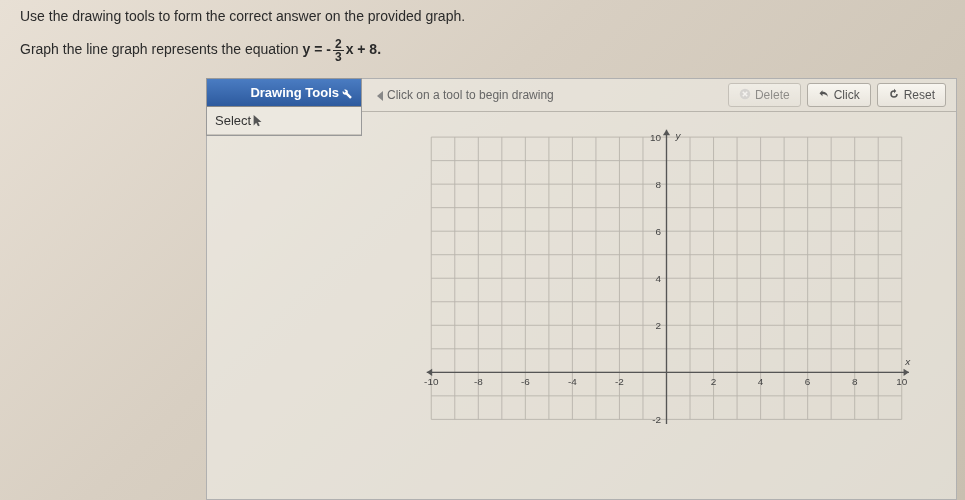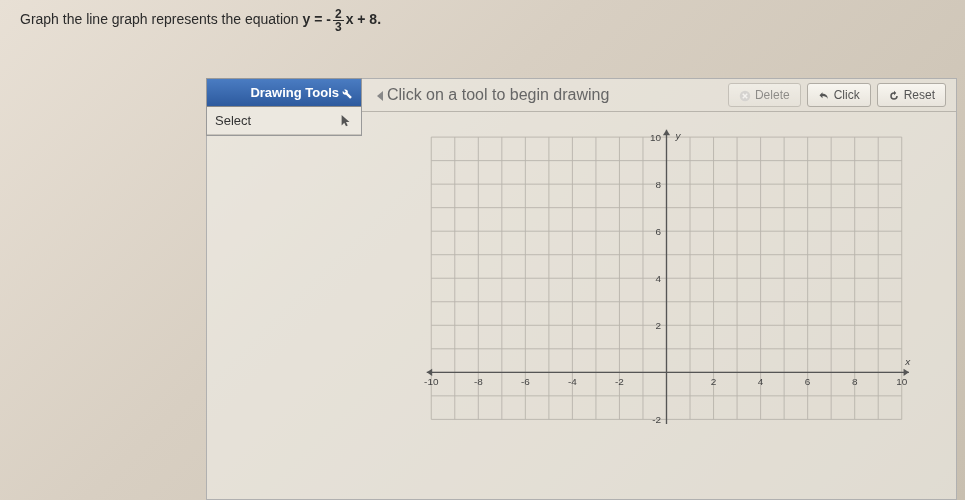--- a/index.html
+++ b/index.html
@@ -5,39 +5,40 @@
 body{margin:0;font-family:Arial,sans-serif;background:linear-gradient(135deg,#e8e0d5 0%,#d8cfc2 40%,#c8bfb0 100%);width:965px;height:500px;overflow:hidden;position:relative}
 .instructions{padding:8px 20px 0;color:#2a2a2a}
 .instr-line{font-size:14px;margin-bottom:14px}
 .eq-frac{display:inline-block;vertical-align:middle;text-align:center;line-height:1;font-size:12px;margin:0 2px}
 .eq-frac .n{border-bottom:1px solid #2a2a2a;display:block;padding:0 2px}
 .eq-frac .d{display:block;padding:0 2px}
 .workspace{position:absolute;left:206px;top:78px;right:8px;bottom:0;border:1px solid #b0b0b0;background:rgba(240,238,232,.6)}
 .tools{position:absolute;left:206px;top:78px;width:154px;border:1px solid #999;background:#e8e4dc;z-index:2}
 .tools-header{background:linear-gradient(#4a7cc2,#2d5a9e);color:#fff;font-size:13px;font-weight:bold;padding:6px 8px;display:flex;justify-content:flex-end;align-items:center;border-bottom:1px solid #888}
 .wrench{width:14px;height:14px;fill:#fff}
-.tool-row{display:flex;justify-content:space-between;align-items:center;padding:6px 8px;font-size:13px;color:#333;border-bottom:1px solid #c8c4bc;background:#ece8e0}
+.tool-row{display:flex;justify-content:flex-start;align-items:center;padding:6px 8px;font-size:13px;color:#333;border-bottom:1px solid #c8c4bc;background:#ece8e0}
 .tool-icon{width:14px;height:14px;display:flex;align-items:center;justify-content:center}
 .canvas-header{display:flex;align-items:center;padding:4px 10px;border-bottom:1px solid #b8b4ac;gap:6px}
-.hint{font-size:16px;color:#666;margin-left:160px;flex:1}
+.hint{font-size:12px;color:#666;margin-left:160px;flex:1}
 .hint-arrow{display:inline-block;width:0;height:0;border-top:5px solid transparent;border-bottom:5px solid transparent;border-right:6px solid #888;margin-right:4px;vertical-align:middle}
-.btn{border:1px solid #b0aca4;background:linear-gradient(#f8f6f0,#e8e4dc);padding:4px 10px;font-size:12px;color:#555;border-radius:3px;display:flex;align-items:flex-end;gap:4px;cursor:pointer}
+.btn{border:1px solid #b0aca4;background:linear-gradient(#f8f6f0,#e8e4dc);padding:4px 10px;font-size:12px;color:#555;border-radius:3px;display:flex;align-items:flex-start;gap:4px;cursor:pointer}
 .btn.disabled{opacity:.6}
 .btn svg{width:12px;height:12px}
 .graph-area{position:absolute;left:180px;top:40px;right:10px;bottom:0}
 svg.grid{width:100%;height:100%}
 .grid line{stroke:#b8b4ac;stroke-width:1}
 .grid .axis{stroke:#555;stroke-width:1.5}
 .grid text{font-size:11px;fill:#444;font-family:Arial}
 .grid .arrow{fill:#555}
 </style>
 </head>
 <body>
 
 <div class="instructions">
+  <div class="instr-line">Use the drawing tools to form the correct answer on the provided graph.</div>
   <div class="instr-line">
     <span>Graph the line graph represents the equation </span><b><span>y = -</span><span class="eq-frac"><span class="n">2</span><span class="d">3</span></span><span>x + 8.</span></b>
   </div>
 </div>
 
 <div class="tools">
   <div class="tools-header">
     <span>Drawing Tools</span>
     <svg class="wrench" viewBox="0 0 24 24">
         <path d="M22 19l-7-7c.6-1.5.3-3.3-1-4.6-1.4-1.4-3.5-1.7-5.2-.8l3 3-2.1 2.1-3-3c-.9 1.7-.6 3.8.8 5.2 1.3 1.3 3.1 1.6 4.6 1l7 7 3-3z"></path>

